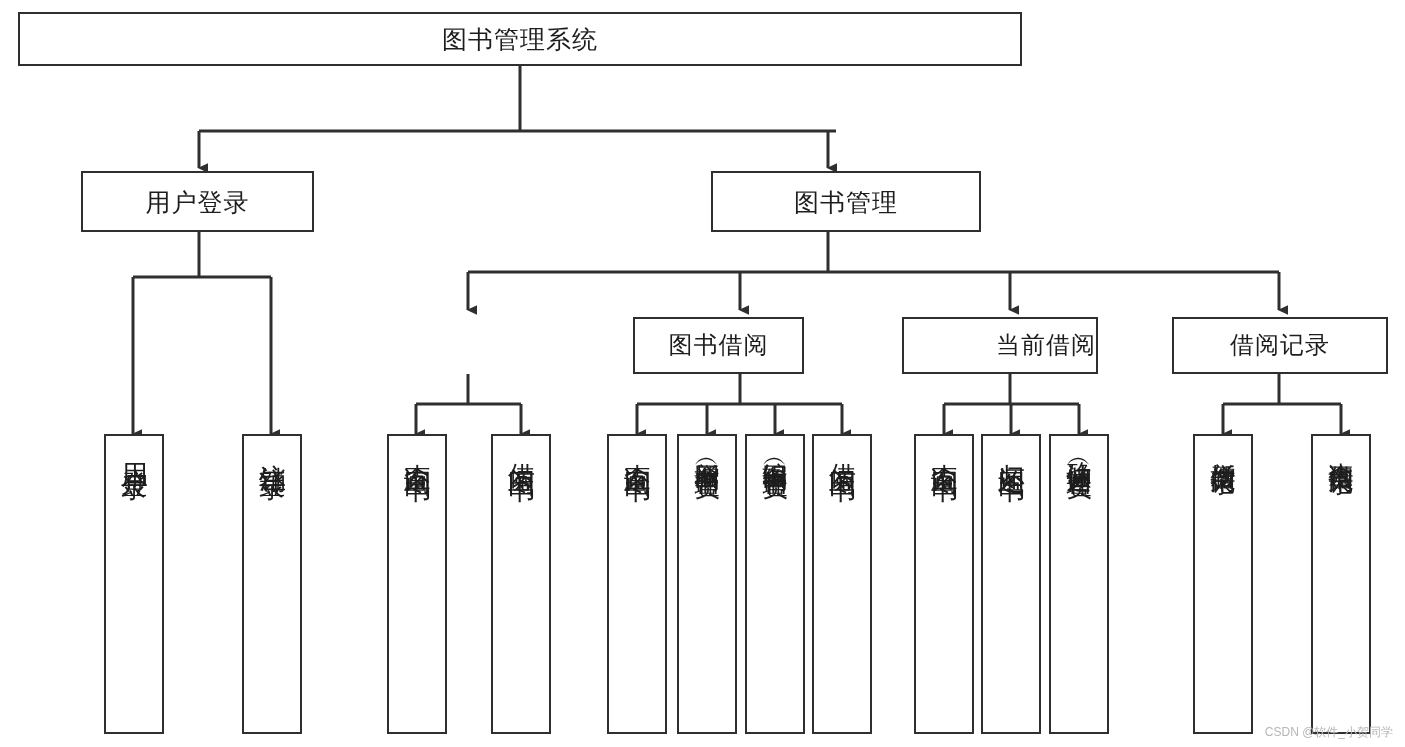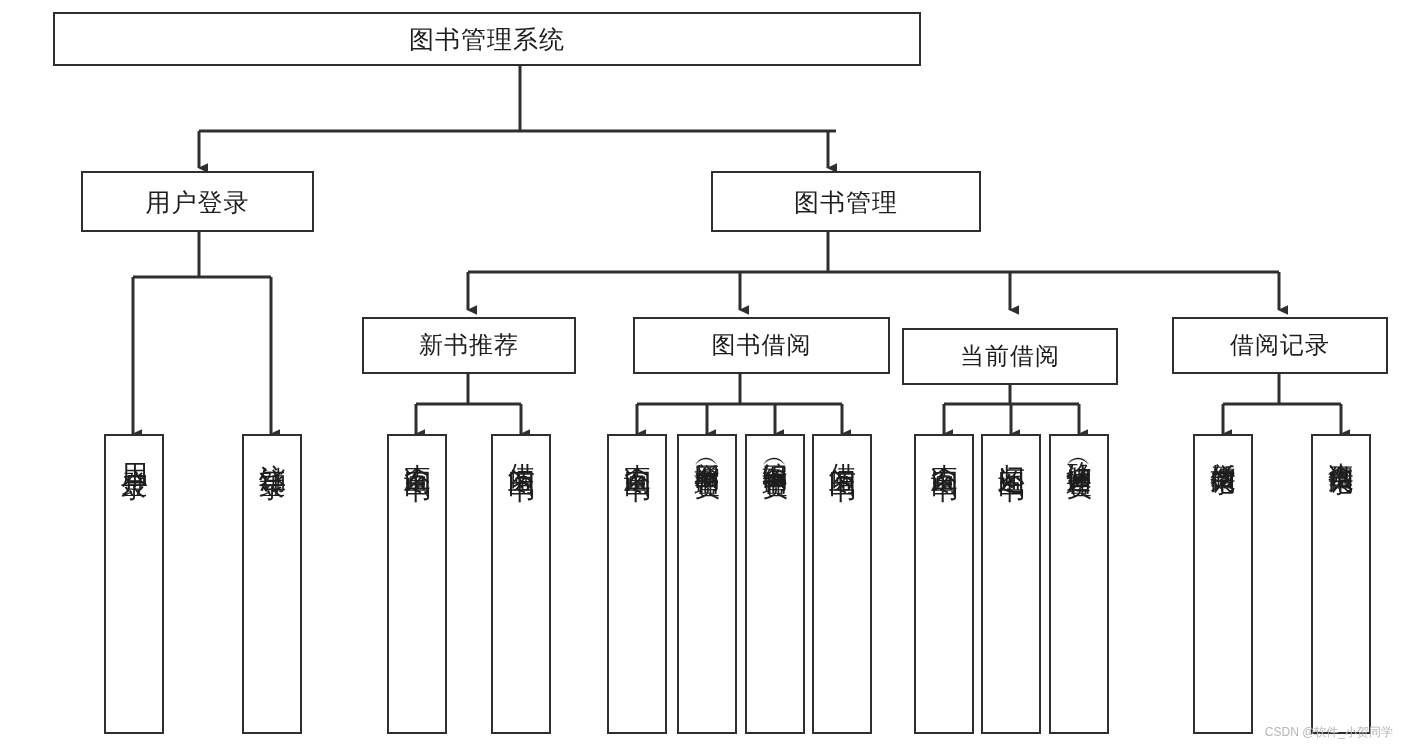--- a/index.html
+++ b/index.html
@@ -112,41 +112,38 @@
       <path d="M1011,404 L1011,434" marker-end="url(#arrow)"></path>
       <path d="M1079,404 L1079,434" marker-end="url(#arrow)"></path>
 
       <path d="M1279,374 L1279,404"></path>
       <path d="M1223,404 L1341,404"></path>
       <path d="M1223,404 L1223,434" marker-end="url(#arrow)"></path>
       <path d="M1341,404 L1341,434" marker-end="url(#arrow)"></path>
     </g>
   </svg>
 
-  <div class="node h root" style="left:18px;top:12px;width:868px;height:54px;margin-left:35px;">
+  <div class="node h root" style="left:18px;top:12px;width:1004px;height:54px;">
     <span class="lbl">图书管理系统</span>
   </div>
 
   <div class="node h lvl2" style="left:81px;top:171px;width:233px;height:61px;">
     <span class="lbl">用户登录</span>
   </div>
 
   <div class="node h lvl2" style="left:711px;top:171px;width:270px;height:61px;">
     <span class="lbl">图书管理</span>
   </div>
 
-  <div class="node h lvl3" style="left:362px;top:317px;width:214px;height:57px;">
-    <span class="lbl">新书推荐</span>
-  </div>
-
-  <div class="node h lvl3" style="left:633px;top:317px;width:257px;height:57px;">
+
+  <div class="node h lvl3" style="left:633px;top:317px;width:171px;height:57px;">
     <span class="lbl">图书借阅</span>
   </div>
 
-  <div class="node h lvl3" style="left:902px;top:328px;width:216px;height:57px;">
+  <div class="node h lvl3" style="left:902px;top:317px;width:196px;height:57px;justify-content:flex-end;">
     <span class="lbl">当前借阅</span>
   </div>
 
   <div class="node h lvl3" style="left:1172px;top:317px;width:216px;height:57px;">
     <span class="lbl">借阅记录</span>
   </div>
 
   <div class="node v" style="left:104px;top:434px;width:60px;height:300px;">
     <span class="lbl">用户登录</span>
   </div>

